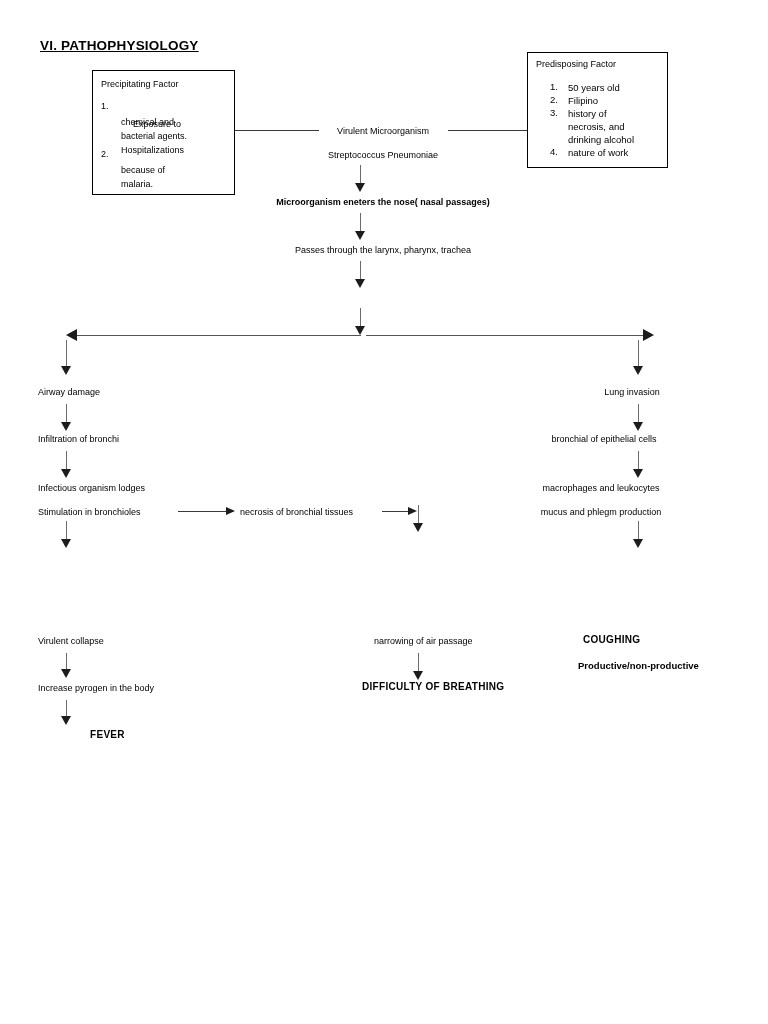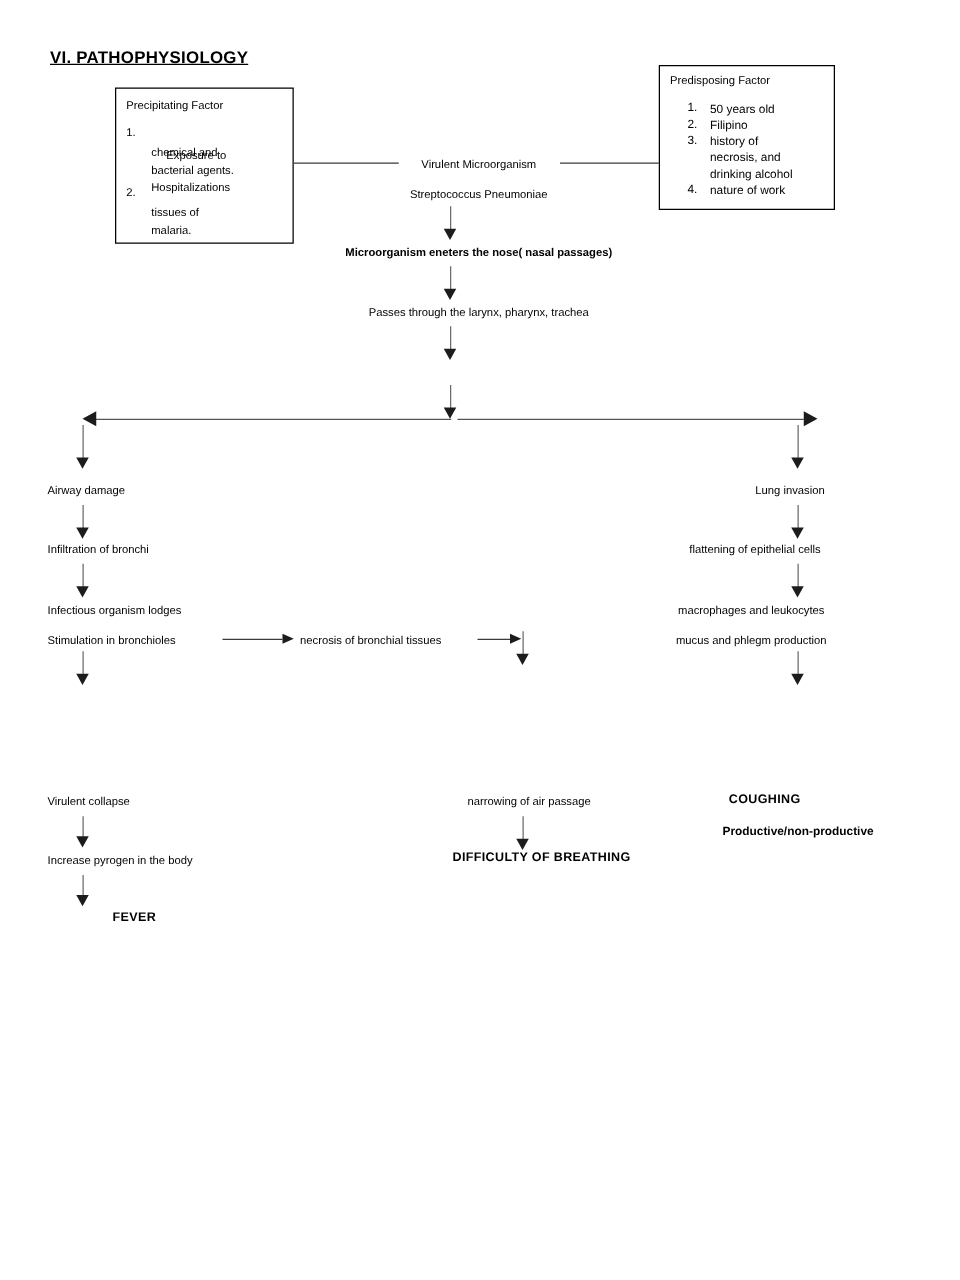--- a/index.html
+++ b/index.html
@@ -154,21 +154,21 @@
   <div id="precipitating-box" class="factor-box">
     <div class="box-heading">Precipitating Factor</div>
 
     <div class="pf-num" style="left:8px; top:30px;">1.</div>
     <div class="pf-item" style="left:40px; top:30px;margin-top:16px;">Exposure to</div>
     <div class="pf-item" style="left:28px; top:44px;">chemical and</div>
     <div class="pf-item" style="left:28px; top:58px;">bacterial agents.</div>
 
     <div class="pf-num" style="left:8px; top:78px;">2.</div>
     <div class="pf-item" style="left:28px; top:72px;">Hospitalizations</div>
-    <div class="pf-item" style="left:28px; top:92px;">tissues of</div>
+    <div class="pf-item" style="left:28px; top:92px;">because of</div>
     <div class="pf-item" style="left:28px; top:106px;">malaria.</div>
   </div>
 
   <div id="predisposing-box" class="factor-box">
     <div class="box-heading">Predisposing Factor</div>
 
     <div class="pd-num" style="left:22px; top:28px;">1.</div>
     <div class="pd-row" style="left:40px; top:28px;">50 years old</div>
 
     <div class="pd-num" style="left:22px; top:41px;">2.</div>
@@ -256,21 +256,21 @@
   <div class="node-text" style="left:374px; top:635px;">narrowing of air passage</div>
   <div class="vline" style="left:418px; top:653px; height:22px;"></div>
   <div class="arrow-down" style="left:413px; top:671px;"></div>
 
   <div class="node-text bold" style="left:362px; top:681px;">DIFFICULTY OF BREATHING</div>
 
   <div class="node-text center" style="left:632px; top:386px;">Lung invasion</div>
   <div class="vline" style="left:638px; top:404px; height:22px;"></div>
   <div class="arrow-down" style="left:633px; top:422px;"></div>
 
-  <div class="node-text center" style="left:604px; top:433px;">flattening of epithelial cells</div>
+  <div class="node-text center" style="left:604px; top:433px;">bronchial of epithelial cells</div>
   <div class="vline" style="left:638px; top:451px; height:22px;"></div>
   <div class="arrow-down" style="left:633px; top:469px;"></div>
 
   <div class="node-text center" style="left:601px; top:482px;">macrophages and leukocytes</div>
 
   <div class="node-text center" style="left:601px; top:506px;">mucus and phlegm production</div>
   <div class="vline" style="left:638px; top:521px; height:22px;"></div>
   <div class="arrow-down" style="left:633px; top:539px;"></div>
 
   <div class="node-text bold" style="left:583px; top:634px;">COUGHING</div>

